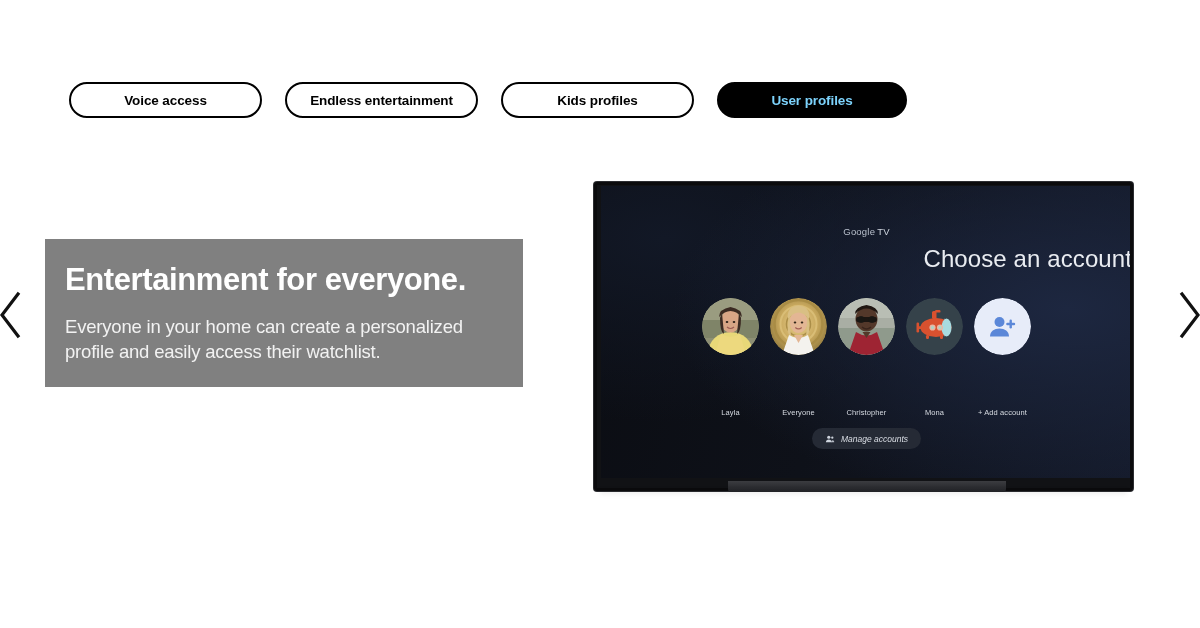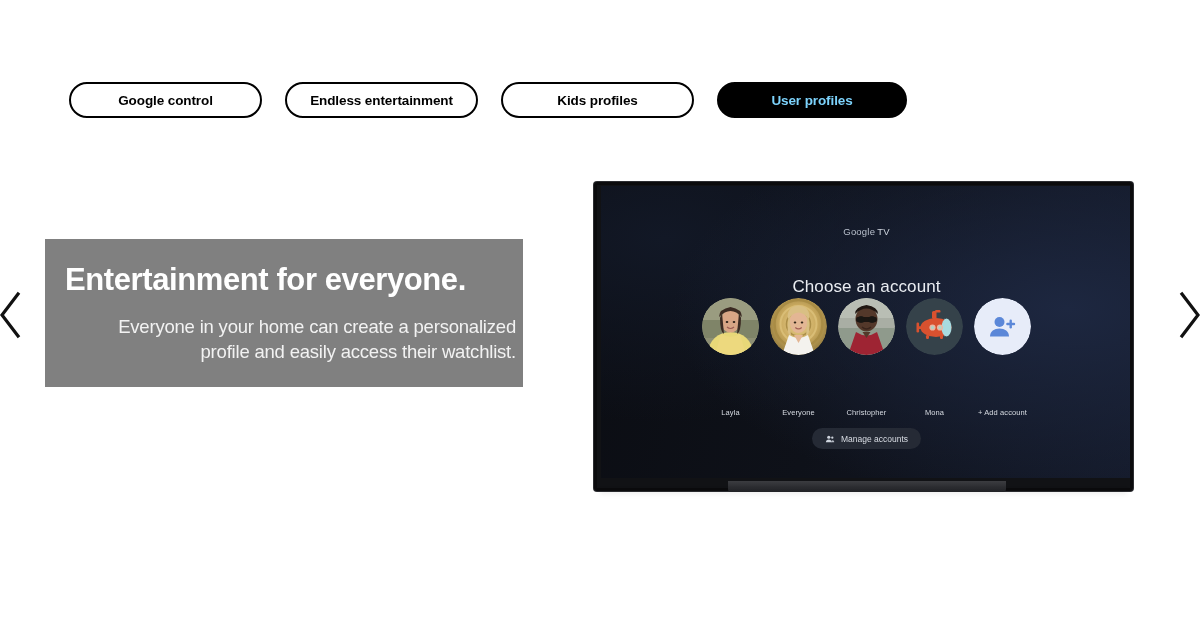--- a/index.html
+++ b/index.html
@@ -87,21 +87,20 @@
     letter-spacing: -0.4px;
     line-height: 1.1;
   }
   #caption-body {
     margin-top: 18px;
     color: #f2f2f2;
     font-size: 18.5px;
     font-weight: 400;
     line-height: 1.35;
     letter-spacing: -0.2px;
-    text-align: right;
   }
 
   
   #tv-wrap {
     position: absolute;
     left: 594px;
     top: 182px;
     width: 539px;
     height: 312px;
   }
@@ -160,26 +159,25 @@
     letter-spacing: 0.2px;
     color: #9aa3b2;
   }
   #google-tv-logo .g-word { color: #b9c0cc; font-weight: 400; }
   #google-tv-logo .tv-word { color: #cdd3dc; font-weight: 400; margin-left: 2px; }
 
   #choose-heading {
     position: absolute;
     left: 0; right: 0;
     top: 59px;
-    text-align: center;
-    font-size: 17px;
+    text-align: right;
+    font-size: 24px;
     font-weight: 400;
     color: #e9ecf1;
     letter-spacing: 0.1px;
-    margin-top: 32px;
   }
 
   #profiles-row {
     position: absolute;
     left: 0; right: 0;
     top: 112px;
     display: flex;
     justify-content: center;
     align-items: flex-start;
     gap: 11px;
@@ -224,31 +222,32 @@
     align-items: center;
     gap: 6px;
     height: 21px;
     padding: 0 13px;
     border-radius: 11px;
     background: #252a35;
     color: #d9dde4;
     font-size: 8.5px;
     cursor: pointer;
     user-select: none;
+    font-style: italic;
   }
   #manage-accounts-button svg { width: 10px; height: 10px; display:block; }
 </style>
 </head>
 <body>
 
 <div id="stage">
 
   <div id="tab-row">
     <div class="tab-pill w1">
-      <span>Google control</span>
+      <span>Voice access</span>
     </div>
     <div class="tab-pill w2">
       <span>Endless entertainment</span>
     </div>
     <div class="tab-pill w3">
       <span>Kids profiles</span>
     </div>
     <div class="tab-pill w4 active">
       <span>User profiles</span>
     </div>

